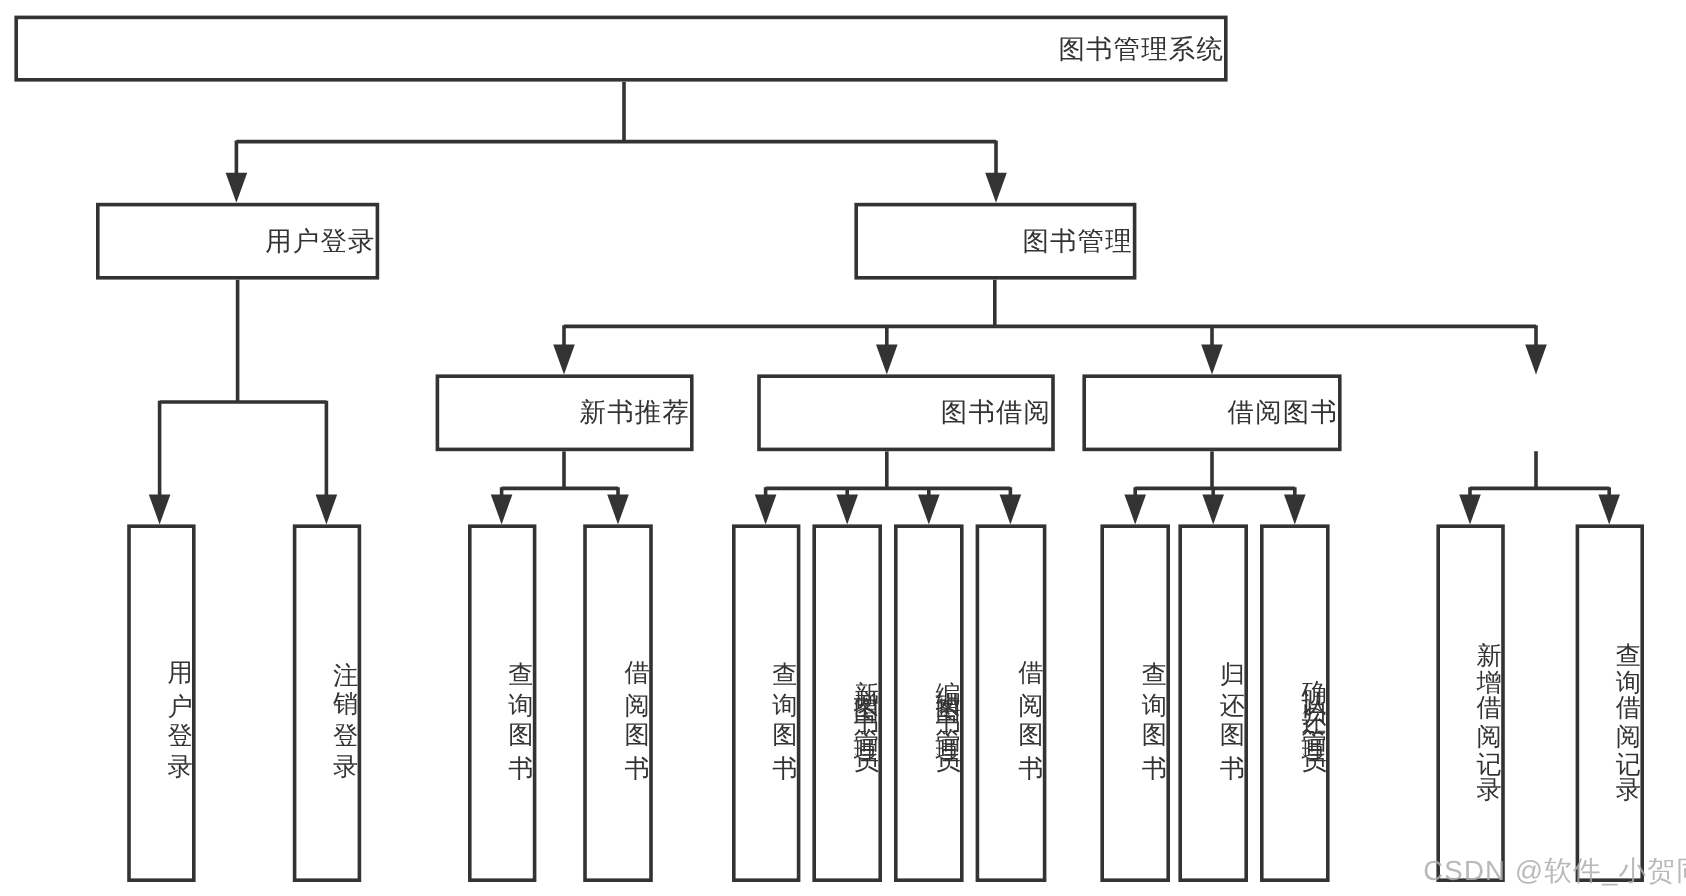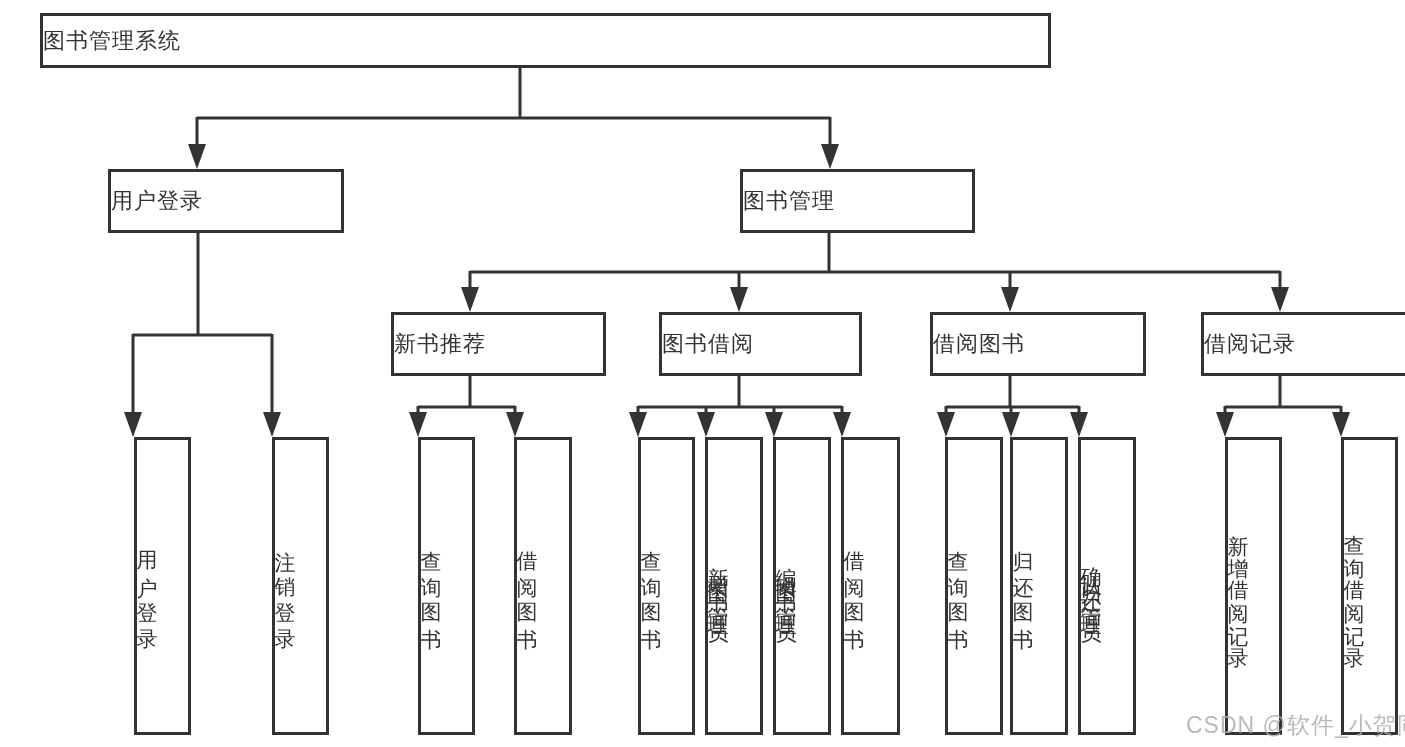--- a/index.html
+++ b/index.html
@@ -16,23 +16,22 @@
     left: 0; top: 0;
     width: 1405px; height: 747px;
   }
   .box {
     position: absolute;
     box-sizing: border-box;
     border: 3px solid #333333;
     background: #ffffff;
     display: flex;
     align-items: center;
-    justify-content: flex-start;
+    justify-content: flex-end;
     color: #333333;
-    margin-left: 28px;
   }
   .box-h { font-size: 22px; letter-spacing: 1px; }
   .box-v { font-size: 21px; }
   .box-v .vtext {
     writing-mode: vertical-rl;
     text-orientation: mixed;
     line-height: 1;
     max-height: 282px;
     white-space: nowrap;
   }
@@ -93,28 +92,25 @@
   <div class="box box-h" style="left:80px; top:169px; width:236px; height:64px;">
     <span>用户登录</span>
   </div>
   <div class="box box-h" style="left:712px; top:169px; width:235px; height:64px;">
     <span>图书管理</span>
   </div>
 
   <div class="box box-h" style="left:363px; top:312px; width:215px; height:64px;">
     <span>新书推荐</span>
   </div>
-  <div class="box box-h" style="left:631px; top:312px; width:203px; height:64px;">
+  <div class="box box-h" style="left:631px; top:312px; width:248px; height:64px;">
     <span>图书借阅</span>
   </div>
   <div class="box box-h" style="left:902px; top:312px; width:216px; height:64px;">
     <span>借阅图书</span>
-  </div>
-  <div class="box box-h" style="left:1173px; top:312px; width:214px; height:64px;">
-    <span>借阅记录</span>
   </div>
 
   <div class="box box-v" style="left:106px; top:437px; width:57px; height:298px;">
     <span class="vtext" style="letter-spacing: 26px;">用户登录</span>
   </div>
   <div class="box box-v" style="left:244px; top:437px; width:57px; height:298px;">
     <span class="vtext" style="letter-spacing: 26px;">注销登录</span>
   </div>
 
   <div class="box box-v" style="left:390px; top:437px; width:57px; height:298px;">

